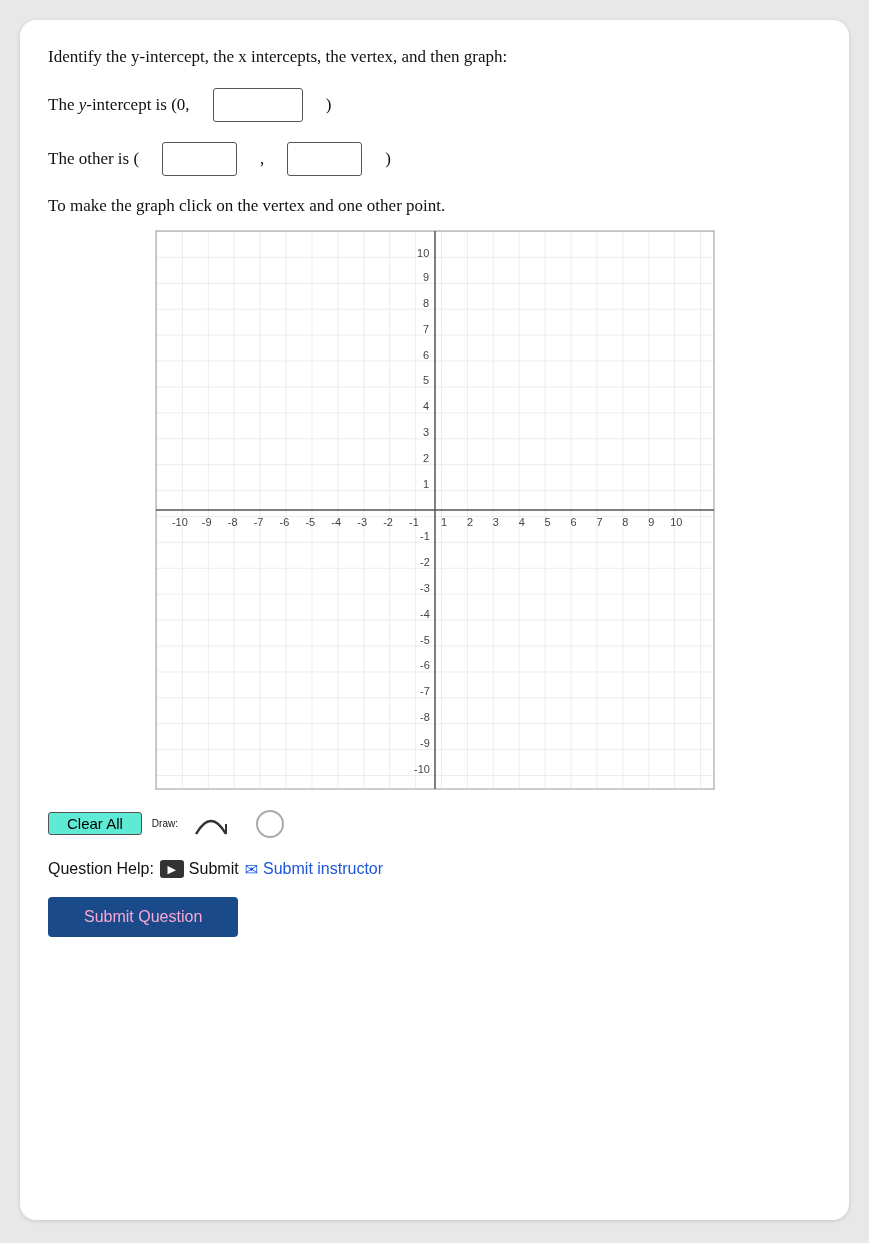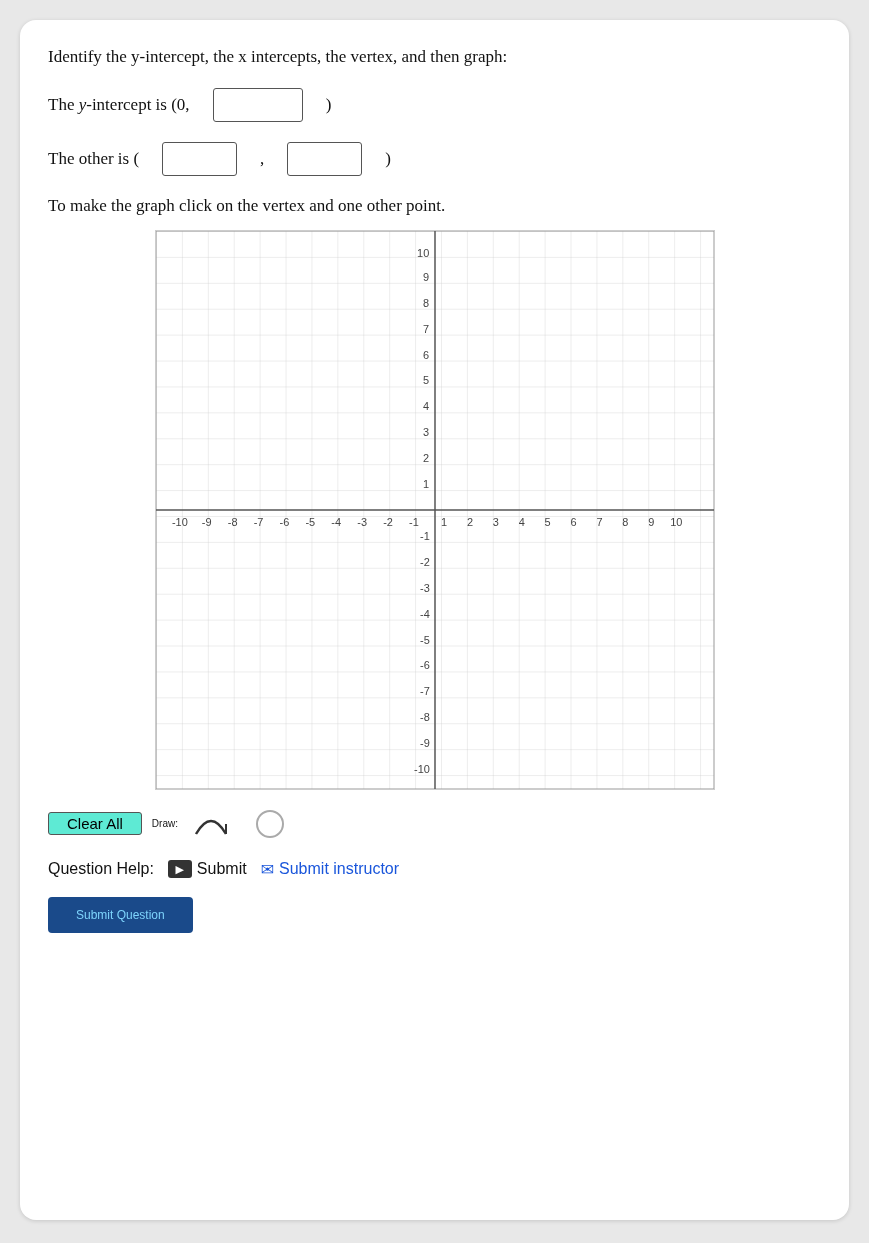--- a/index.html
+++ b/index.html
@@ -97,21 +97,21 @@
       width: 28px;
       height: 28px;
       border: 2px solid #aaa;
       border-radius: 50%;
       margin-left: 16px;
       vertical-align: middle;
     }
     .question-help-row {
       display: flex;
       align-items: center;
-      gap: 14px;
+      gap: 6px;
       font-size: 16px;
       color: #111;
       margin-bottom: 18px;
       font-family: Arial, sans-serif;
       text-align: center;
     }
     .video-link {
       display: flex;
       align-items: center;
       gap: 5px;
@@ -137,24 +137,24 @@
       color: #1a56db;
       text-decoration: none;
       font-size: 16px;
     }
     .envelope-icon {
       display: inline-block;
       font-size: 16px;
     }
     .submit-btn {
       background: #1a4a8a;
-      color: #7dd3fc;
+      color: #f9a8d4;
       border: none;
-      padding: 11px 28px;
-      font-size: 12px;
+      padding: 11px 36px;
+      font-size: 16px;
       border-radius: 4px;
       cursor: pointer;
       font-family: Arial, sans-serif;
       font-weight: 500;
     }
     
     .graph-svg {
       border: 1px solid #ccc;
       background: #fff;
     }

